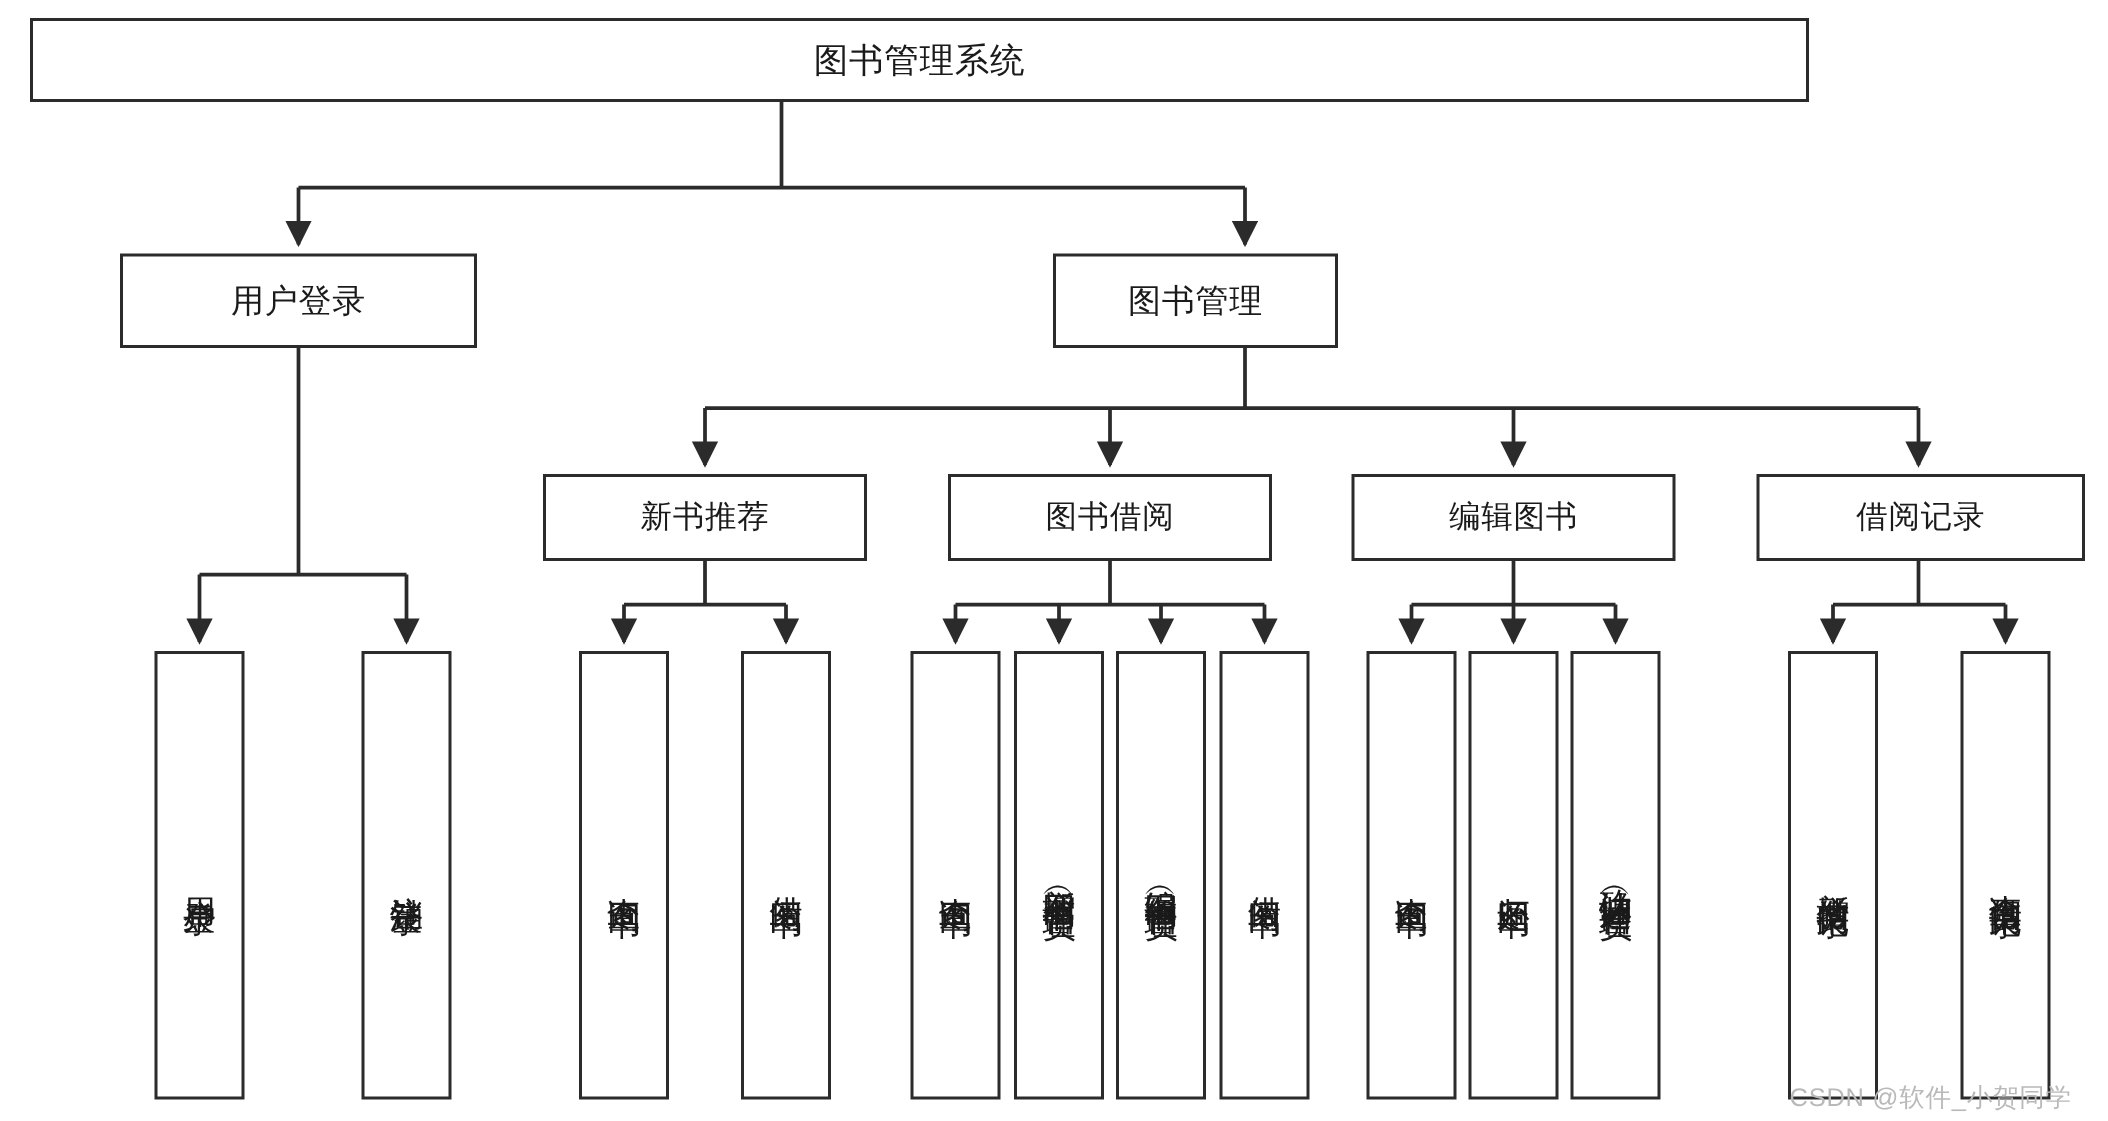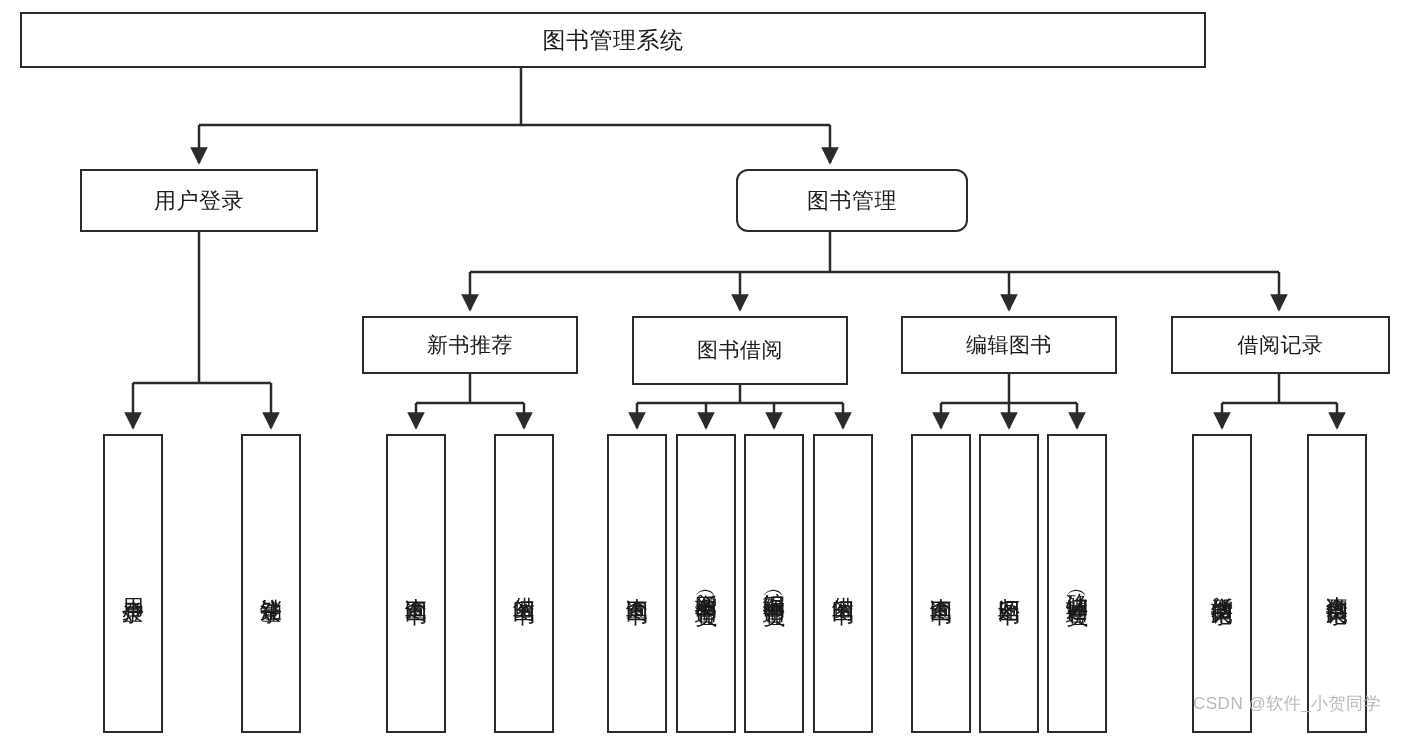--- a/index.html
+++ b/index.html
@@ -124,28 +124,28 @@
     </g>
   </svg>
 
   <div class="node root" style="left:20px; top:12px; width:1186px; height:56px;">
     <span class="label">图书管理系统</span>
   </div>
 
   <div class="node lvl2" style="left:80px; top:169px; width:238px; height:63px;">
     <span class="label">用户登录</span>
   </div>
-  <div class="node lvl2" style="left:736px; top:169px; width:232px; height:63px;border-radius:12px;">
+  <div class="node lvl2" style="left:702px; top:169px; width:190px; height:63px;">
     <span class="label">图书管理</span>
   </div>
 
   <div class="node lvl3" style="left:362px; top:316px; width:216px; height:58px;">
     <span class="label">新书推荐</span>
   </div>
-  <div class="node lvl3" style="left:632px; top:316px; width:216px; height:69px;align-items:center;">
+  <div class="node lvl3" style="left:632px; top:316px; width:216px; height:58px;align-items:center;">
     <span class="label">图书借阅</span>
   </div>
   <div class="node lvl3" style="left:901px; top:316px; width:216px; height:58px;">
     <span class="label">编辑图书</span>
   </div>
   <div class="node lvl3" style="left:1171px; top:316px; width:219px; height:58px;">
     <span class="label">借阅记录</span>
   </div>
 
   <div class="node leaf" style="left:103px; top:434px; width:60px; height:299px;">
@@ -185,15 +185,15 @@
     <span class="label">确认归还（管理员）</span>
   </div>
 
   <div class="node leaf" style="left:1192px; top:434px; width:60px; height:299px;">
     <span class="label">新增借阅记录</span>
   </div>
   <div class="node leaf" style="left:1307px; top:434px; width:60px; height:299px;">
     <span class="label">查询借阅记录</span>
   </div>
 
-  <div class="watermark" style="left:1193px; top:692px;">CSDN @软件_小贺同学</div>
+  <div class="watermark" style="left:1193px; top:720px;">CSDN @软件_小贺同学</div>
 
 </div>
 
 </body></html>

